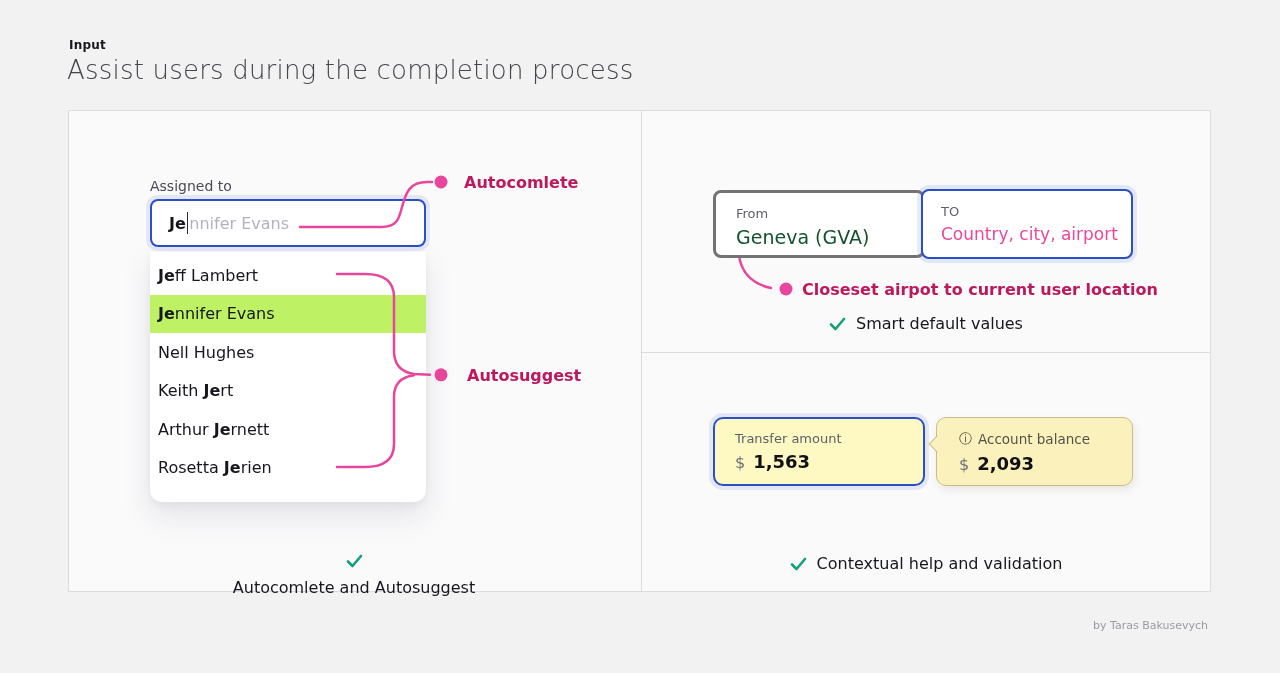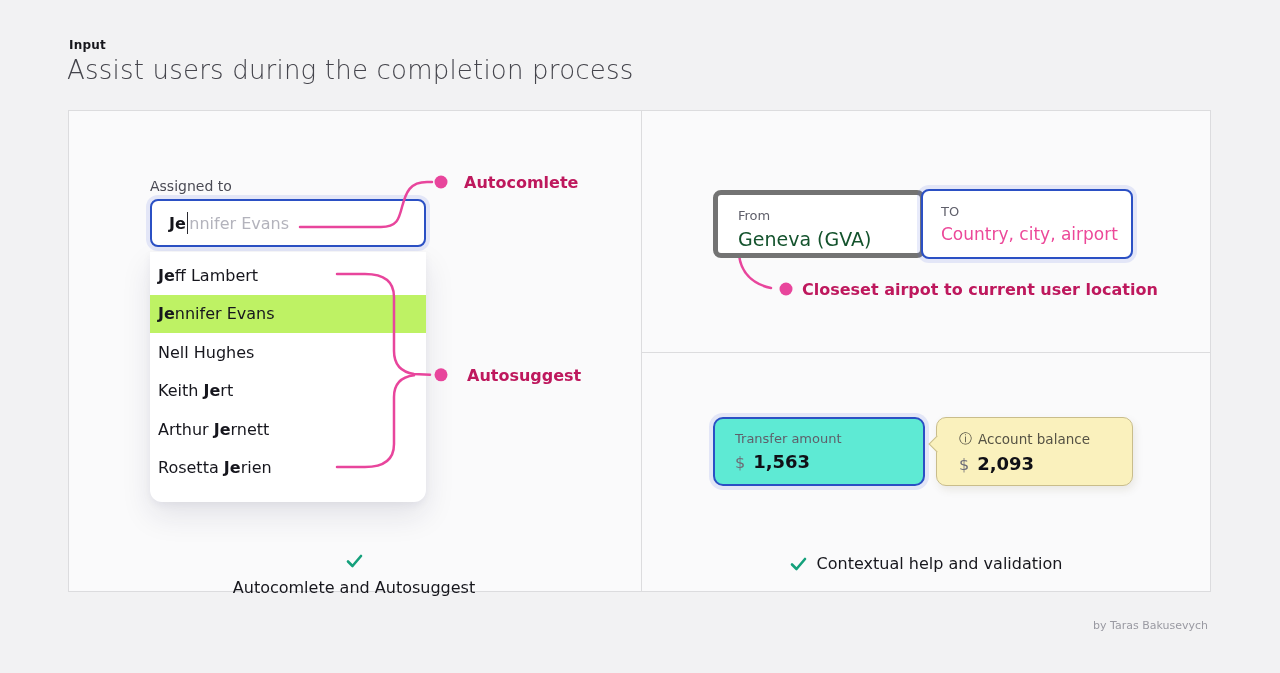--- a/index.html
+++ b/index.html
@@ -37,31 +37,31 @@
   .pink-label{position:absolute;font-size:16px;font-weight:600;color:#be185d;white-space:nowrap;text-align:right;}
 
   
   .check-row{position:absolute;display:flex;align-items:center;justify-content:center;gap:10px;
     font-size:16px;font-weight:500;color:#17171d;}
   .check-row svg{flex:0 0 auto;}
 
   
   .flights-title{position:absolute;left:756px;top:158px;font-size:15.5px;font-weight:700;color:#14141a;margin-top:32px;}
   .from-box{position:absolute;left:713px;top:190px;width:212px;height:68px;box-sizing:border-box;
-    background:#fff;border:5px solid #737373;border-radius:8px;padding:13px 0 0 20px;}
+    background:#fff;border:3px solid #737373;border-radius:8px;padding:13px 0 0 20px;}
   .to-box{position:absolute;left:921px;top:189px;width:212px;height:70px;box-sizing:border-box;
     background:#fff;border:2px solid #2b50c4;border-radius:8px;padding:13px 0 0 18px;
     box-shadow:0 0 0 4px rgba(90,115,230,.14);}
   .mini-label{font-size:13px;color:#5f5f6a;}
   .field-value{margin-top:5px;font-size:19px;color:#14532d;}
   .placeholder{margin-top:5px;font-size:17px;color:#ec4899;}
 
   
   .transfer-box{position:absolute;left:713px;top:417px;width:212px;height:69px;box-sizing:border-box;
-    background:#5eead4;border:2px solid #2b50c4;border-radius:10px;padding:12px 0 0 20px;
+    background:#fef9c3;border:2px solid #2b50c4;border-radius:10px;padding:12px 0 0 20px;
     box-shadow:0 0 0 4px rgba(90,115,230,.14);}
   .amount-row{margin-top:5px;font-size:17px;display:flex;align-items:baseline;gap:8px;}
   .currency{color:#6e6e78;font-size:16px;}
   .amount{font-weight:700;color:#101016;font-size:18px;}
   .balance-tip{position:absolute;left:936px;top:417px;width:197px;height:69px;box-sizing:border-box;
     background:#faf1bd;border:1px solid #c9bd8b;border-radius:10px;padding:12px 0 0 22px;
     box-shadow:2px 4px 8px rgba(80,70,20,.10);}
   .balance-tip::before{content:"";position:absolute;left:-6.5px;top:20px;width:11px;height:11px;
     background:#faf1bd;border-left:1px solid #c9bd8b;border-bottom:1px solid #c9bd8b;transform:rotate(45deg);}
   .tip-label-row{display:flex;align-items:center;gap:6px;font-size:13.5px;color:#555244;}
@@ -135,20 +135,26 @@
   <div class="from-box">
     <div class="mini-label">From</div>
     <div class="field-value">Geneva (GVA)</div>
   </div>
 
   <div class="to-box">
     <div class="mini-label">TO</div>
     <div class="placeholder">Country, city, airport</div>
   </div>
 
+  <div class="check-row" style="left:641px;top:314px;width:570px;">
+    <svg width="17" height="14" viewBox="0 0 17 14">
+        <path d="M2 7.5 L6.5 12 L15 2" fill="none" stroke="#14a07b" stroke-width="2.6" stroke-linecap="round" stroke-linejoin="round"></path>
+      </svg>
+    <span>Smart default values</span>
+  </div>
 
   <div class="transfer-box">
     <div class="mini-label">Transfer amount</div>
     <div class="amount-row">
       <span class="currency">$</span>
       <span class="amount">1,563</span>
     </div>
   </div>
 
   <div class="balance-tip">

